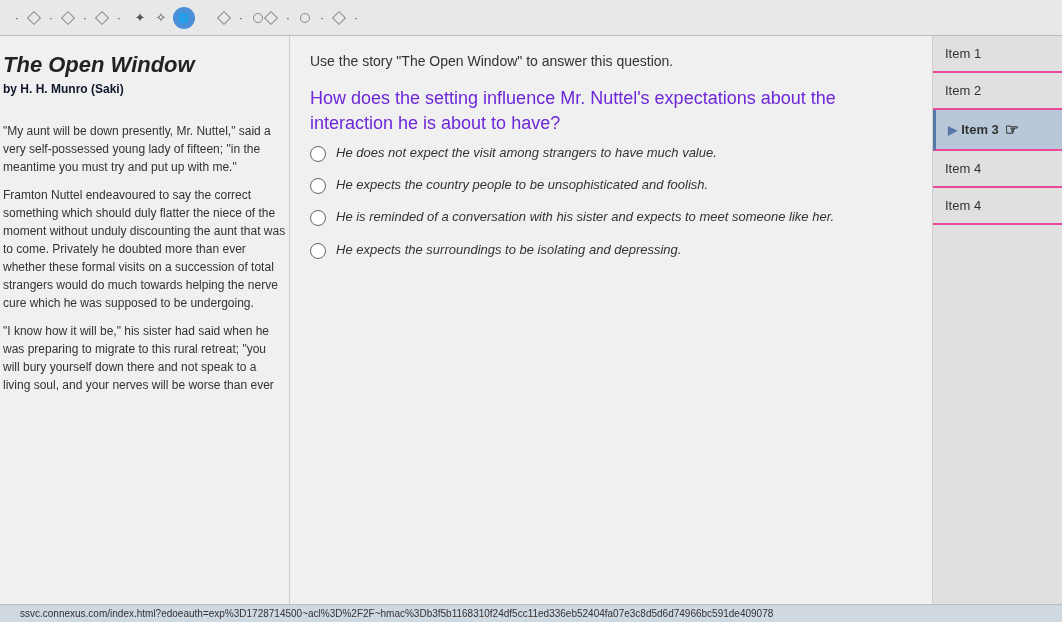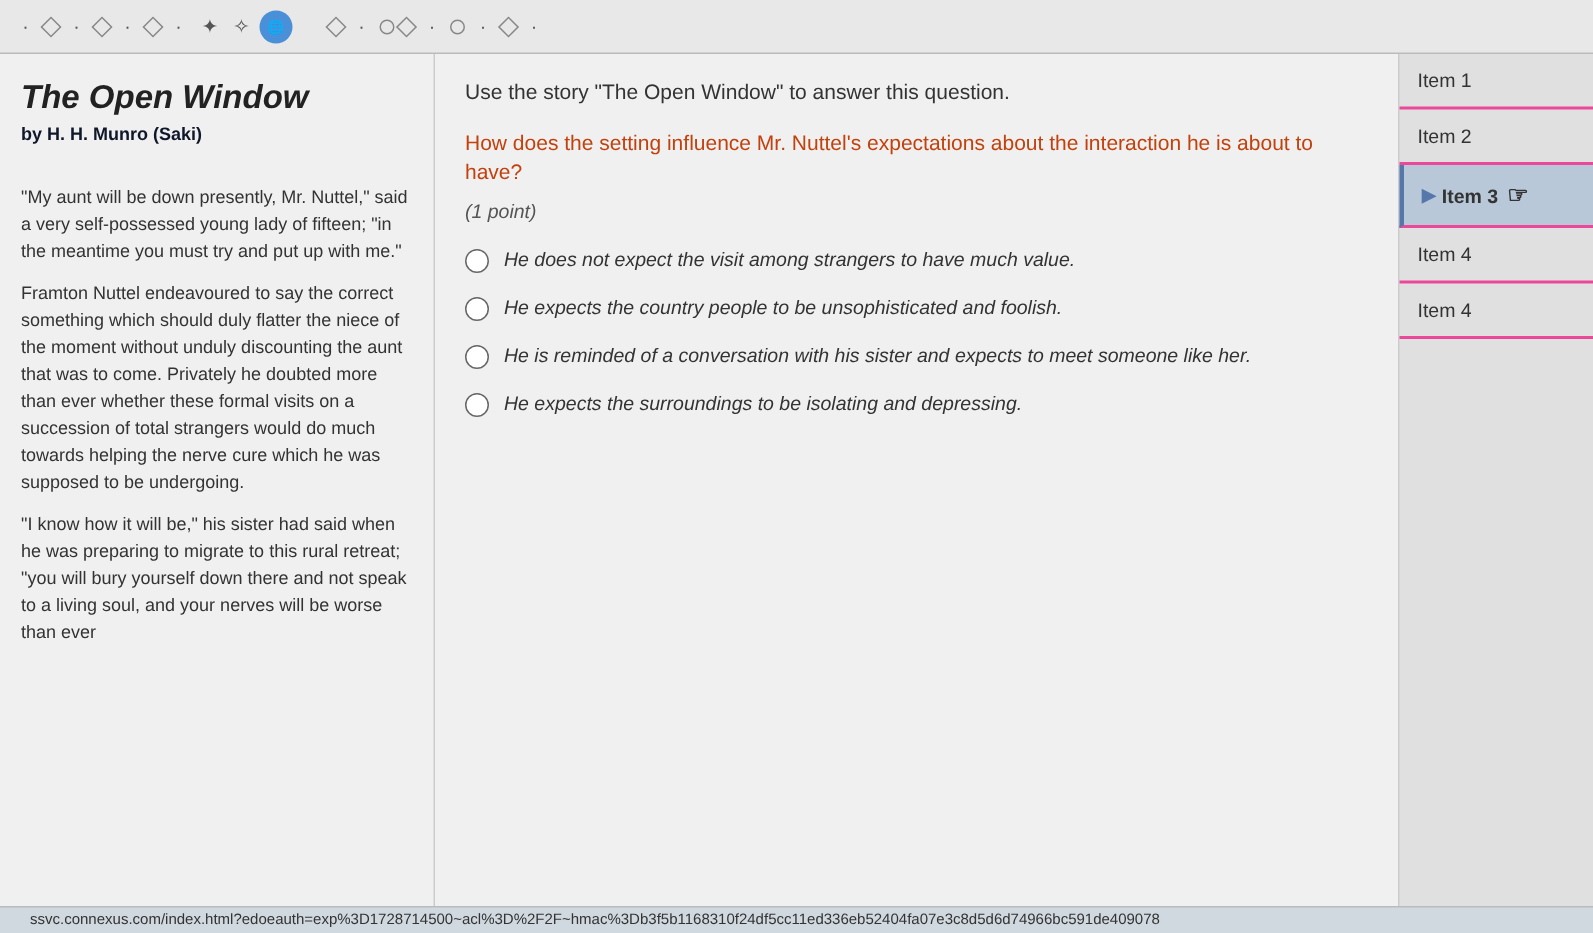--- a/index.html
+++ b/index.html
@@ -72,21 +72,21 @@
     .main-content {
       display: flex;
       flex: 1;
       overflow: hidden;
     }
 
     
     .left-panel {
       width: 290px;
       background: #f0f0f0;
-      padding: 16px 14px;
+      padding: 16px 3px;
       overflow-y: auto;
       flex-shrink: 0;
       border-right: 1px solid #ccc;
     }
     .story-title {
       font-style: italic;
       font-size: 22px;
       font-weight: bold;
       color: #222;
       margin-bottom: 4px;
@@ -112,22 +112,22 @@
       padding: 16px 20px;
       overflow-y: auto;
     }
     .question-instruction {
       font-size: 14px;
       color: #333;
       margin-bottom: 14px;
       line-height: 1.4;
     }
     .question-text {
-      font-size: 14px;
-      color: #c2410c;
+      font-size: 18px;
+      color: #6d28d9;
       margin-bottom: 8px;
       line-height: 1.4;
     }
     .question-points {
       font-size: 13px;
       color: #555;
       font-style: italic;
       margin-bottom: 16px;
     }
     .answer-options {
@@ -239,21 +239,20 @@
     <div class="story-title">The Open Window</div>
     <div class="story-author">by H. H. Munro (Saki)</div>
     <div class="story-text">"My aunt will be down presently, Mr. Nuttel," said a very self-possessed young lady of fifteen; "in the meantime you must try and put up with me."</div>
     <div class="story-text">Framton Nuttel endeavoured to say the correct something which should duly flatter the niece of the moment without unduly discounting the aunt that was to come. Privately he doubted more than ever whether these formal visits on a succession of total strangers would do much towards helping the nerve cure which he was supposed to be undergoing.</div>
     <div class="story-text">"I know how it will be," his sister had said when he was preparing to migrate to this rural retreat; "you will bury yourself down there and not speak to a living soul, and your nerves will be worse than ever</div>
   </div>
 
   <div class="center-panel">
     <div class="question-instruction">Use the story "The Open Window" to answer this question.</div>
     <div class="question-text">How does the setting influence Mr. Nuttel's expectations about the interaction he is about to have?</div>
-    <div class="question-points">(1 point)</div>
     <div class="answer-options">
 
       <div class="answer-option">
         <div class="radio-btn"></div>
         <div class="option-text">He does not expect the visit among strangers to have much value.</div>
       </div>
 
       <div class="answer-option">
         <div class="radio-btn"></div>
         <div class="option-text">He expects the country people to be unsophisticated and foolish.</div>

